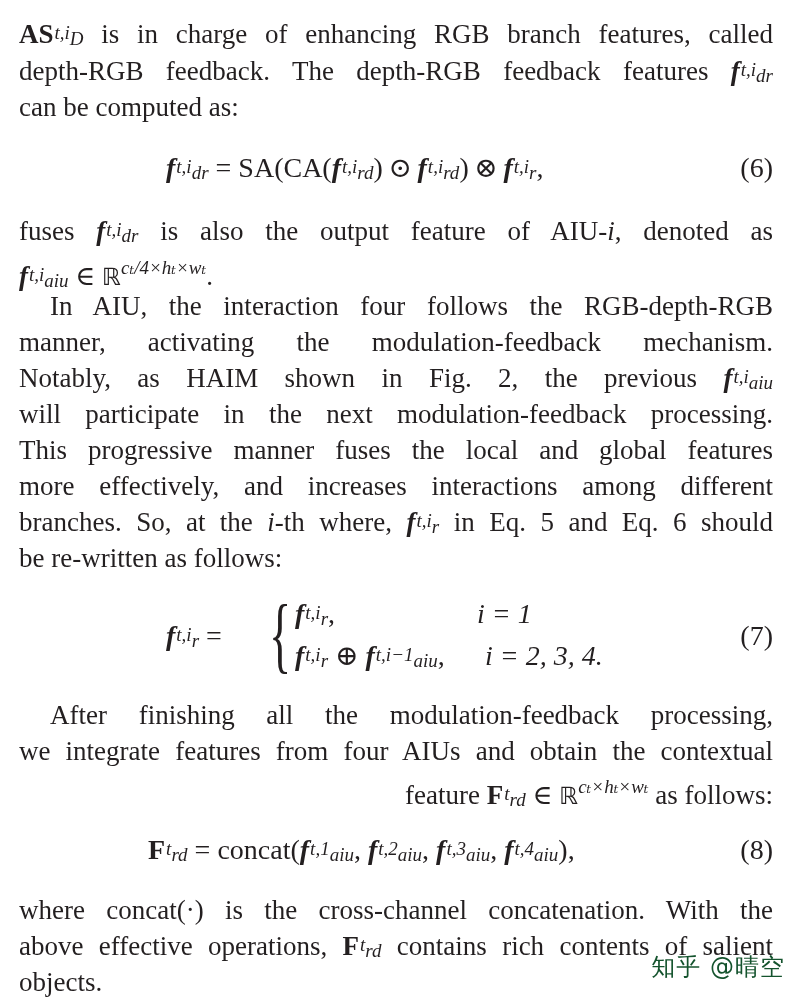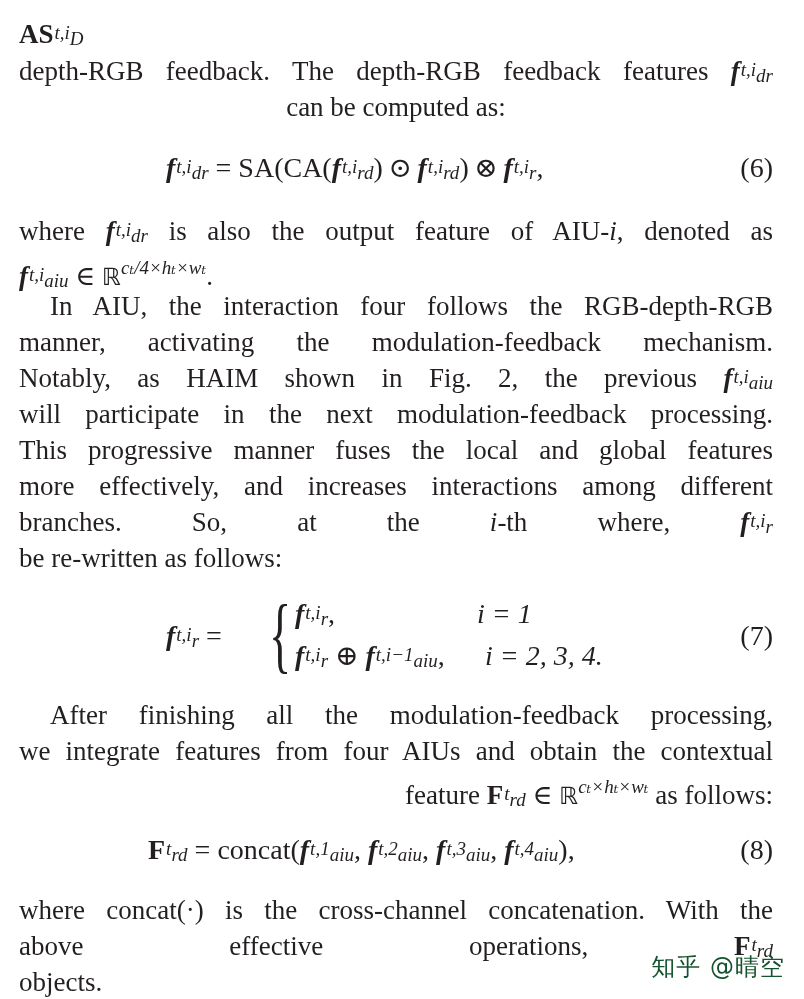--- a/index.html
+++ b/index.html
@@ -48,29 +48,30 @@
 </head>
 <body>
 
 <div class="page">
 
   <div class="line just" style="top:16px;">
     <span class="bold">AS</span><span class="ss">
         <span class="sup">t,i</span>
         <span class="sub">D</span>
       </span>
+    <span>is in charge of enhancing RGB branch features, called</span>
   </div>
   <div class="line just" style="top:53px;">
     <span>depth-RGB feedback. The depth-RGB feedback features</span>
     <span><span class="bi">f</span><span class="ss">
           <span class="sup">t,i</span>
           <span class="sub">dr</span>
         </span></span>
   </div>
-  <div class="line" style="top:89px;text-align:center;">
+  <div class="line" style="top:89px;">
     <span>can be computed as:</span>
   </div>
 
   <div class="eq" style="top:146px;">
     <span class="body" style="left:147px;">
       <span class="bi">f</span><span class="ss">
           <span class="sup">t,i</span>
           <span class="sub">dr</span>
         </span>
       <span>=</span>
@@ -82,21 +83,21 @@
           <span class="sub">rd</span>
         </span><span>) ⊗ </span><span class="bi">f</span><span class="ss">
           <span class="sup">t,i</span>
           <span class="sub">r</span>
         </span><span>,</span>
     </span>
     <span class="num">(6)</span>
   </div>
 
   <div class="line just" style="top:213px;">
-    <span>where</span>
+    <span>fuses</span>
     <span><span class="bi">f</span><span class="ss">
           <span class="sup">t,i</span>
           <span class="sub">dr</span>
         </span></span>
     <span>is also the output feature of AIU-</span><span class="mi">i</span><span>, denoted as</span>
   </div>
   <div class="line" style="top:250px;">
     <span class="bi">f</span><span class="ss">
         <span class="sup">t,i</span>
         <span class="sub">aiu</span>
@@ -127,20 +128,21 @@
   <div class="line just" style="top:468px;">
     <span>more effectively, and increases interactions among different</span>
   </div>
   <div class="line just" style="top:504px;">
     <span>branches. So, at the</span>
     <span><span class="mi">i</span><span>-th where,</span></span>
     <span><span class="bi">f</span><span class="ss">
           <span class="sup">t,i</span>
           <span class="sub">r</span>
         </span></span>
+    <span>in Eq. 5 and Eq. 6 should</span>
   </div>
   <div class="line" style="top:540px;">
     <span>be re-written as follows:</span>
   </div>
 
   <div class="eq" style="top:590px; height:100px;">
     <span class="body" style="left:147px; top:24px;">
       <span class="bi">f</span><span class="ss">
           <span class="sup">t,i</span>
           <span class="sub">r</span>
@@ -218,19 +220,20 @@
 
   <div class="line just" style="top:892px;">
     <span>where concat(·) is the cross-channel concatenation. With the</span>
   </div>
   <div class="line just" style="top:928px;">
     <span>above effective operations,</span>
     <span><span class="bold">F</span><span class="ss">
           <span class="sup">t</span>
           <span class="sub">rd</span>
         </span></span>
+    <span>contains rich contents of salient</span>
   </div>
   <div class="line" style="top:964px;">
     <span>objects.</span>
   </div>
 </div>
 
 <div class="watermark">知乎 @晴空</div>
 
 </body></html>

